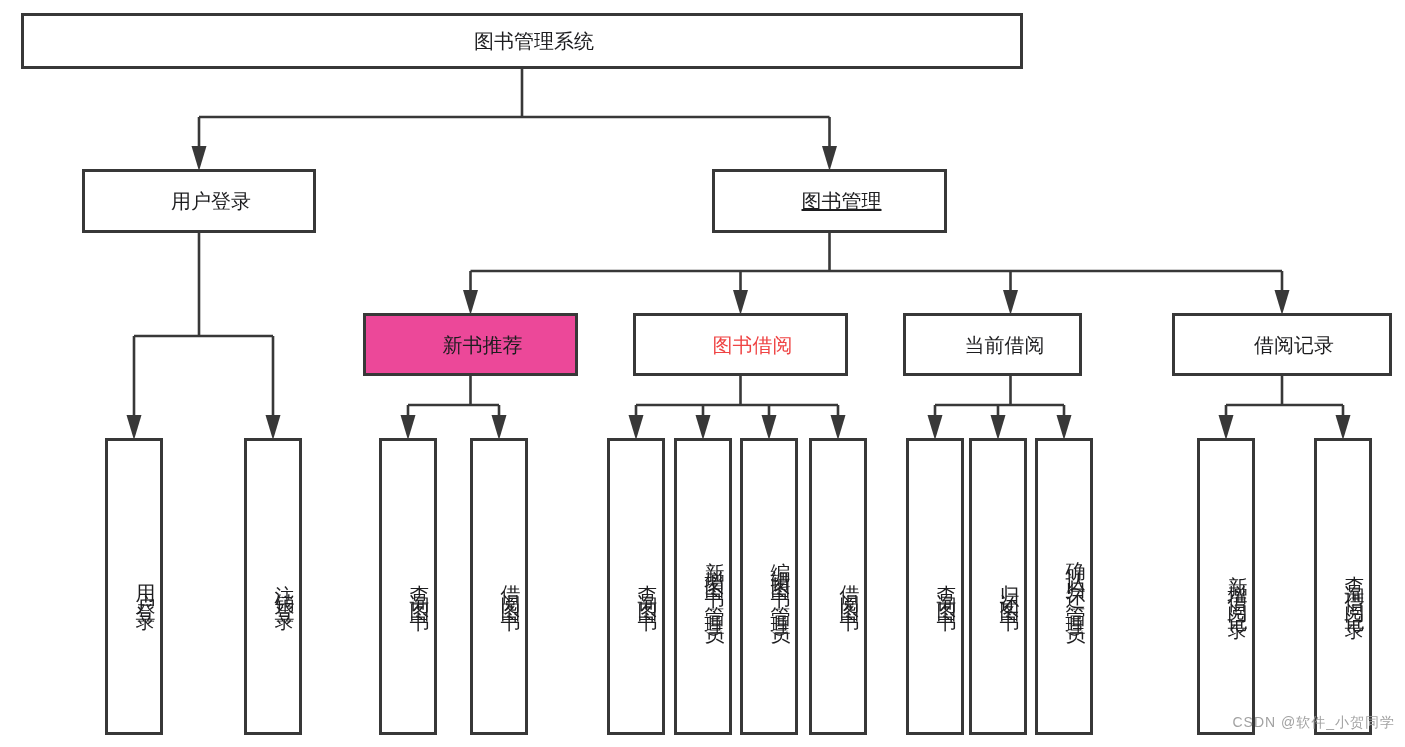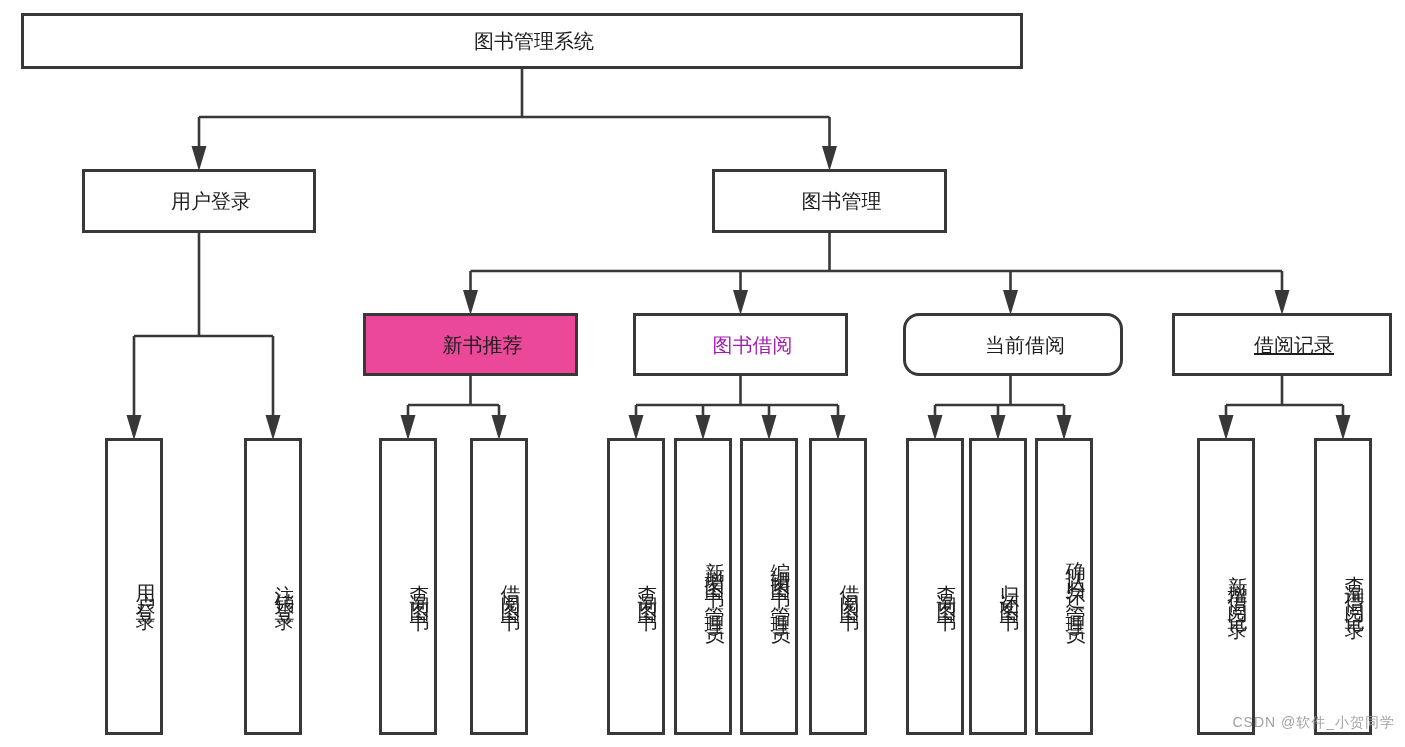--- a/index.html
+++ b/index.html
@@ -104,25 +104,25 @@
       <line x1="1282" y1="375" x2="1282" y2="405" stroke="#383838" stroke-width="2.6"></line>
       <line x1="1226" y1="405" x2="1343" y2="405" stroke="#383838" stroke-width="2.6"></line>
       <line x1="1226" y1="405" x2="1226" y2="424" stroke="#383838" stroke-width="2.6"></line>
       <polygon points="1218.5,415 1233.5,415 1226,440" fill="#383838"></polygon>
       <line x1="1343" y1="405" x2="1343" y2="424" stroke="#383838" stroke-width="2.6"></line>
       <polygon points="1335.5,415 1350.5,415 1343,440" fill="#383838"></polygon>
     </svg>
   <div id="nodes">
       <div class="node" style="left: 21px; top: 13px; width: 1002px; height: 56px; border-color: rgb(56, 56, 56); background: rgb(255, 255, 255); color: rgb(29, 29, 31);">图书管理系统</div>
       <div class="node" style="left: 82px; top: 169px; width: 234px; height: 64px; border-color: rgb(56, 56, 56); background: rgb(255, 255, 255); color: rgb(29, 29, 31);">用户登录</div>
-      <div class="node" style="left: 712px; top: 169px; width: 235px; height: 64px; border-color: rgb(56, 56, 56); background: rgb(255, 255, 255); color: rgb(29, 29, 31);">图书管理</div>
+      <div class="node" style="left: 712px; top: 169px; width: 235px; height: 64px; border-color: rgb(56, 56, 56); background: rgb(255, 255, 255); color: rgb(29, 29, 31); text-decoration: underline;">图书管理</div>
       <div class="node" style="left: 363px; top: 313px; width: 215px; height: 63px; border-color: rgb(56, 56, 56); background: #ec4899; color: rgb(29, 29, 31);">新书推荐</div>
-      <div class="node" style="left: 633px; top: 313px; width: 215px; height: 63px; border-color: rgb(56, 56, 56); background: rgb(255, 255, 255); color: #a21caf;">图书借阅</div>
-      <div class="node" style="left: 903px; top: 313px; width: 220px; height: 63px; border-color: rgb(56, 56, 56); background: rgb(255, 255, 255); color: rgb(29, 29, 31); border-radius: 16px;">当前借阅</div>
-      <div class="node" style="left: 1172px; top: 313px; width: 220px; height: 63px; border-color: rgb(56, 56, 56); background: rgb(255, 255, 255); color: rgb(29, 29, 31); text-decoration: underline;">借阅记录</div>
+      <div class="node" style="left: 633px; top: 313px; width: 215px; height: 63px; border-color: rgb(56, 56, 56); background: rgb(255, 255, 255); color: #ef4444;">图书借阅</div>
+      <div class="node" style="left: 903px; top: 313px; width: 179px; height: 63px; border-color: rgb(56, 56, 56); background: rgb(255, 255, 255); color: rgb(29, 29, 31);">当前借阅</div>
+      <div class="node" style="left: 1172px; top: 313px; width: 220px; height: 63px; border-color: rgb(56, 56, 56); background: rgb(255, 255, 255); color: rgb(29, 29, 31);">借阅记录</div>
       <div class="node vertical" style="left: 105px; top: 438px; width: 58px; height: 297px; border-color: rgb(56, 56, 56); background: rgb(255, 255, 255); color: rgb(29, 29, 31);">用户登录</div>
       <div class="node vertical" style="left: 244px; top: 438px; width: 58px; height: 297px; border-color: rgb(56, 56, 56); background: rgb(255, 255, 255); color: rgb(29, 29, 31);">注销登录</div>
       <div class="node vertical" style="left: 379px; top: 438px; width: 58px; height: 297px; border-color: rgb(56, 56, 56); background: rgb(255, 255, 255); color: rgb(29, 29, 31);">查询图书</div>
       <div class="node vertical" style="left: 470px; top: 438px; width: 58px; height: 297px; border-color: rgb(56, 56, 56); background: rgb(255, 255, 255); color: rgb(29, 29, 31);">借阅图书</div>
       <div class="node vertical" style="left: 607px; top: 438px; width: 58px; height: 297px; border-color: rgb(56, 56, 56); background: rgb(255, 255, 255); color: rgb(29, 29, 31);">查询图书</div>
       <div class="node vertical" style="left: 674px; top: 438px; width: 58px; height: 297px; border-color: rgb(56, 56, 56); background: rgb(255, 255, 255); color: rgb(29, 29, 31);">新增图书（管理员）</div>
       <div class="node vertical" style="left: 740px; top: 438px; width: 58px; height: 297px; border-color: rgb(56, 56, 56); background: rgb(255, 255, 255); color: rgb(29, 29, 31);">编辑图书（管理员）</div>
       <div class="node vertical" style="left: 809px; top: 438px; width: 58px; height: 297px; border-color: rgb(56, 56, 56); background: rgb(255, 255, 255); color: rgb(29, 29, 31);">借阅图书</div>
       <div class="node vertical" style="left: 906px; top: 438px; width: 58px; height: 297px; border-color: rgb(56, 56, 56); background: rgb(255, 255, 255); color: rgb(29, 29, 31);">查询图书</div>
       <div class="node vertical" style="left: 969px; top: 438px; width: 58px; height: 297px; border-color: rgb(56, 56, 56); background: rgb(255, 255, 255); color: rgb(29, 29, 31);">归还图书</div>

